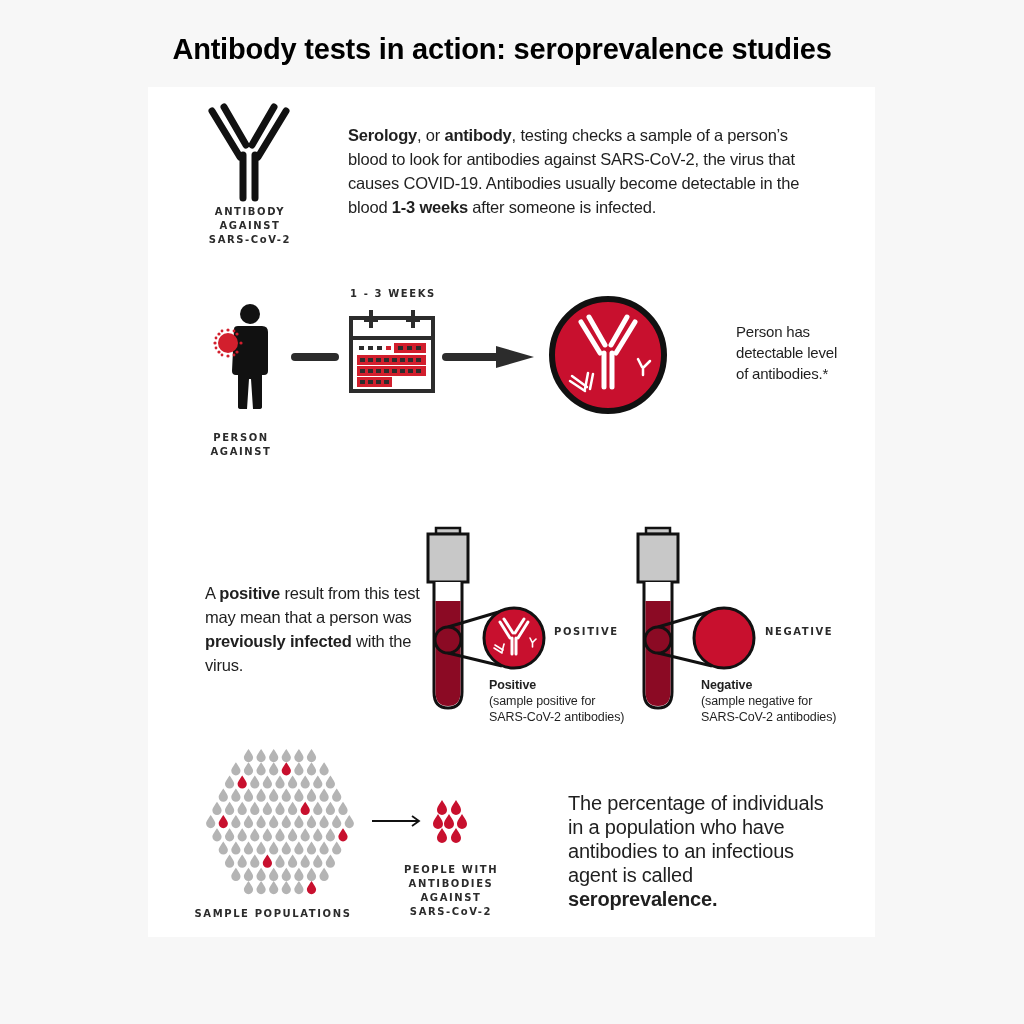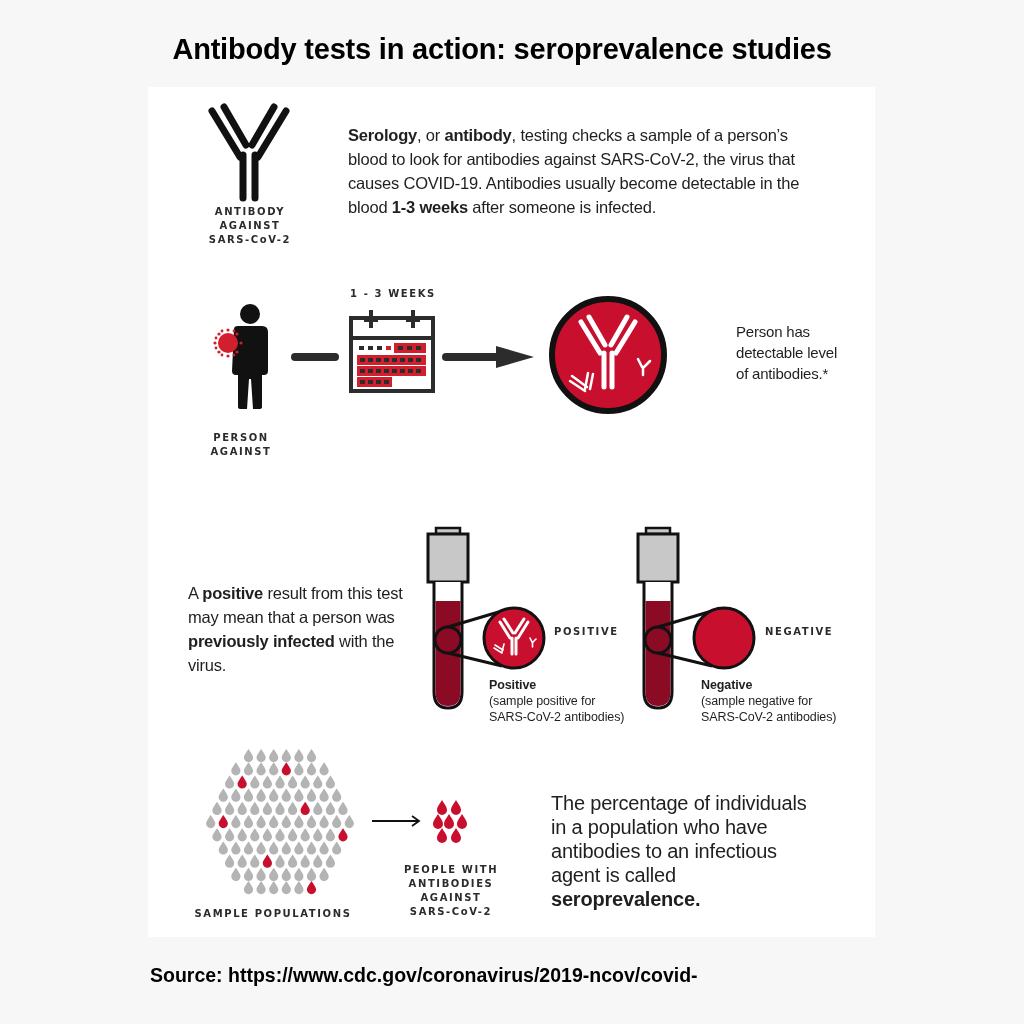--- a/index.html
+++ b/index.html
@@ -18,21 +18,21 @@
     position: absolute; left: 148px; top: 87px; width: 727px; height: 850px;
     background: #ffffff;
   }
   .abs { position: absolute; }
   .caps {
     font-family: "DejaVu Sans", sans-serif; font-weight: bold;
     letter-spacing: 1.6px; font-size: 10px; color: #2b2b2b; text-align: center; line-height: 14px;
   }
   .body-text { font-size: 16.5px; line-height: 24px; color: #1f1f1f; letter-spacing: -0.2px; }
   .small-text { font-size: 11.5px; line-height: 15px; color: #1f1f1f; letter-spacing: -0.1px; }
-  .big-text { font-size: 16.5px; line-height: 24px; color: #1f1f1f; letter-spacing: -0.2px; }
+  .big-text { font-size: 16.5px; line-height: 24px; color: #1f1f1f; letter-spacing: -0.2px; margin-left: 17px; }
   b { font-weight: bold; }
   .source {
     position: absolute; left: 150px; top: 960px; width: 700px;
     font-weight: bold; font-size: 19.5px; line-height: 30px; color: #000;
   }
 </style>
 </head>
 <body>
 
 <div class="page-title">Antibody tests in action: seroprevalence studies</div>
@@ -342,14 +342,13 @@
     <div>AGAINST</div>
     <div>SARS-CoV-2</div>
   </div>
 
   <div class="abs big-text" style="left:403px;top:704px;width:270px;font-size:20px;">
     <span>The percentage of individuals in a population who have antibodies to an infectious agent is called </span><b>seroprevalence.</b>
   </div>
 </div>
 
 <div class="source">
-  <div>Source: https://www.cdc.gov/coronavirus/2019-ncov/covid-</div>
 </div>
 
 </body></html>

